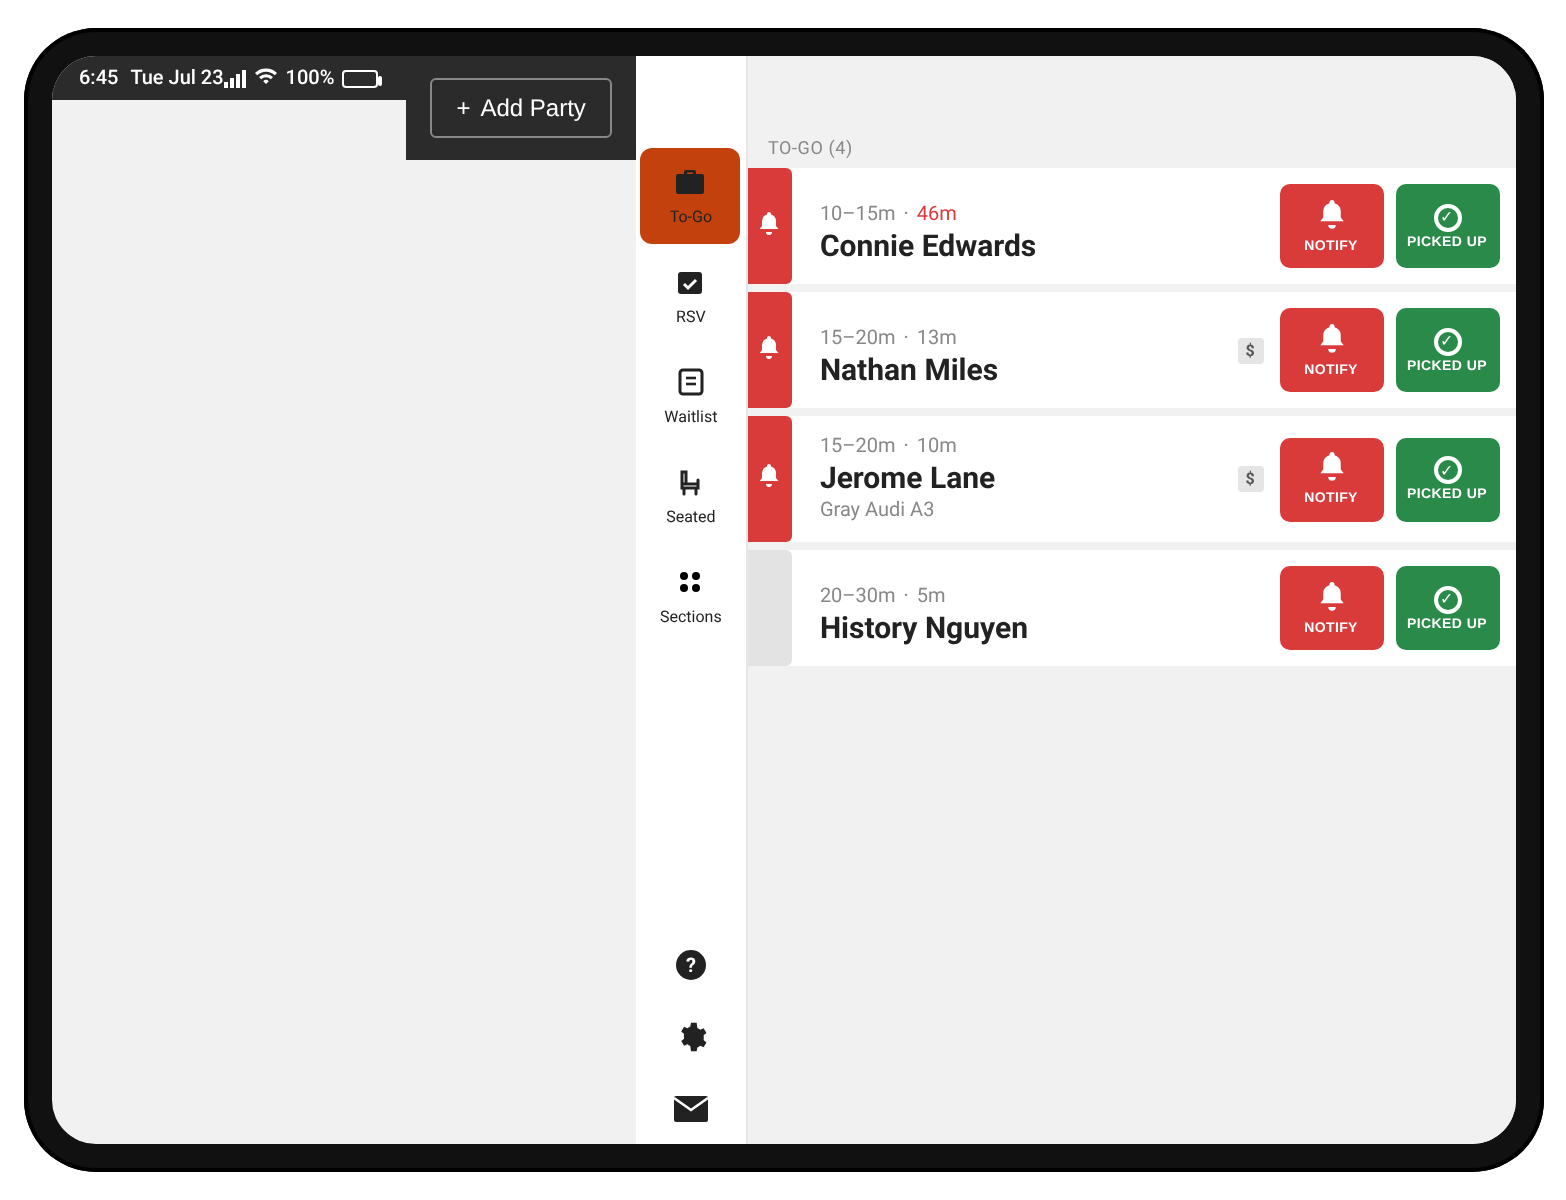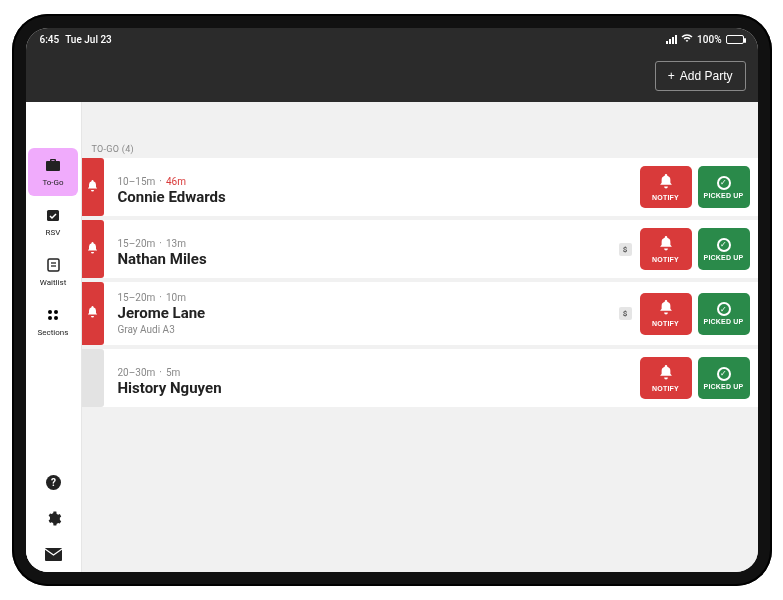--- a/index.html
+++ b/index.html
@@ -14,21 +14,21 @@
     background: #111; border-radius: 36px;
     padding: 14px;
     box-shadow: 0 0 0 2px #000 inset;
   }
   .screen {
     width: 100%; height: 100%;
     background: #f1f1f1;
     border-radius: 22px;
     overflow: hidden;
     position: relative;
-    display: flex; flex-direction: column;
+    display: flex; flex-direction: row;
   }
   
   .status-bar {
     height: 22px; background: #2b2b2b; color: #fff;
     display: flex; align-items: center; justify-content: space-between;
     padding: 0 14px; font-size: 10px; font-weight: 500;
   }
   .status-left { display: flex; gap: 6px; }
   .status-right { display: flex; gap: 4px; align-items: center; }
   .sig-bars { display: flex; gap: 1px; align-items: flex-end; }
@@ -62,21 +62,21 @@
     display: flex; flex-direction: column; align-items: center;
     padding-top: 2px;
     border-right: 1px solid #e6e6e6;
   }
   .side-item {
     width: 50px; height: 48px;
     display: flex; flex-direction: column; align-items: center; justify-content: center;
     gap: 3px; color: #222; font-size: 8px;
     border-radius: 6px; margin: 1px 0;
   }
-  .side-item.active { background: #f0abfc; margin-top: 44px; }
+  .side-item.active { background: #c2410c; margin-top: 44px; }
   .side-item .ic { font-size: 15px; line-height: 1; }
   .side-spacer { flex: 1; }
   .side-icon-only { width: 50px; height: 36px; display:flex;align-items:center;justify-content:center;color:#222;font-size:16px; }
 
   .main {
     flex: 1; overflow-y: auto;
   }
   .section-header {
     font-size: 9px; color: #888; letter-spacing: .3px;
     padding: 6px 10px 4px;
@@ -188,20 +188,28 @@
                 <rect x="1" y="1" width="11" height="12" rx="1.5" fill="none" stroke="#222" stroke-width="1.5"></rect>
                 <line x1="4" y1="5" x2="9" y2="5" stroke="#222" stroke-width="1.3"></line>
                 <line x1="4" y1="8" x2="9" y2="8" stroke="#222" stroke-width="1.3"></line>
               </svg>
           </span>
           <span>Waitlist</span>
         </div>
         <div class="side-item">
           <span class="ic">
             <svg width="14" height="14" viewBox="0 0 14 14">
+                <path d="M3 2h2v6H3zM3 8h8v2H3zM4 10v3M10 10v3M11 6v2" stroke="#222" stroke-width="1.5" fill="none" stroke-linecap="round"></path>
+              </svg>
+          </span>
+          <span>Seated</span>
+        </div>
+        <div class="side-item">
+          <span class="ic">
+            <svg width="14" height="14" viewBox="0 0 14 14">
                 <circle cx="4" cy="4" r="2"></circle>
                 <circle cx="10" cy="4" r="2"></circle>
                 <circle cx="4" cy="10" r="2"></circle>
                 <circle cx="10" cy="10" r="2"></circle>
               </svg>
           </span>
           <span>Sections</span>
         </div>
 
         <div class="side-spacer"></div>

